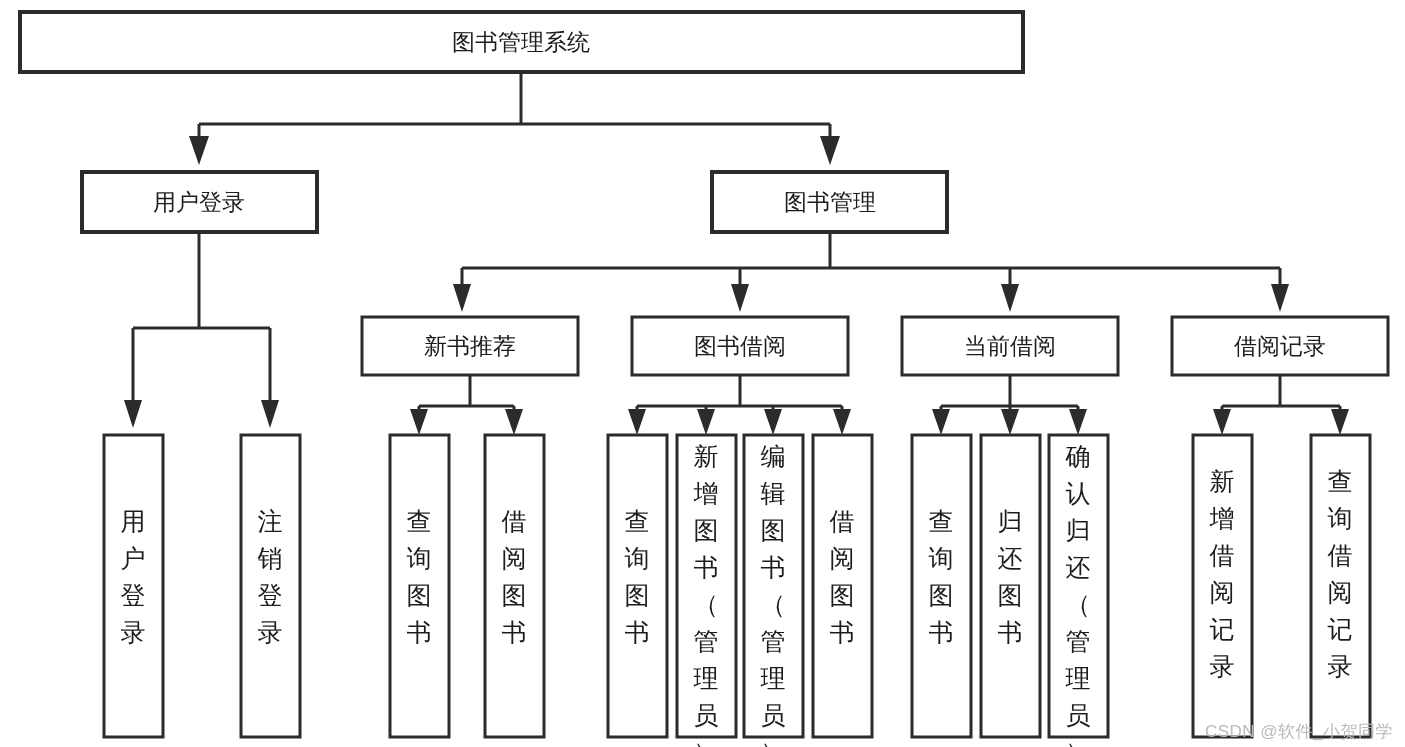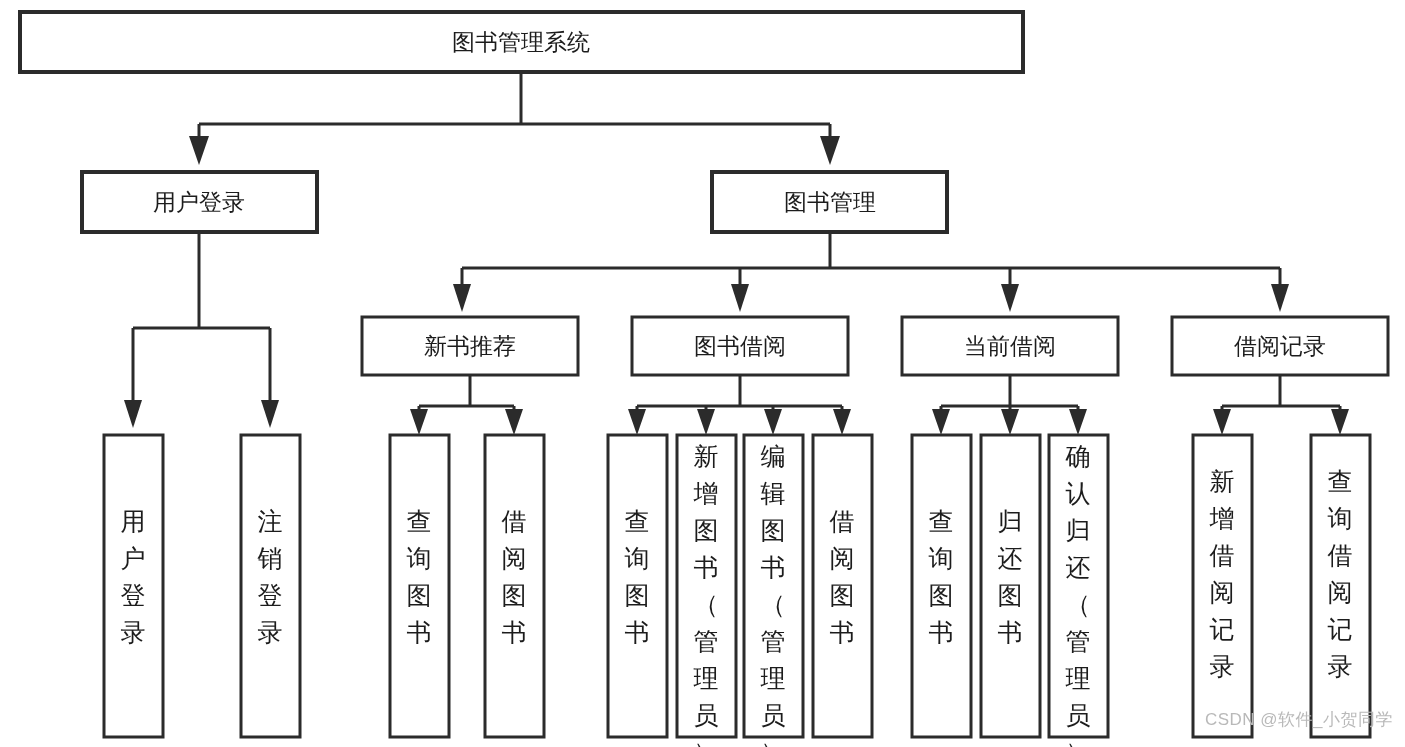--- a/index.html
+++ b/index.html
@@ -53,21 +53,21 @@
   }
   .node-label-v {
     font-family: "Liberation Sans", "DejaVu Sans", sans-serif;
     font-size: 25px;
     fill: #1c1c1c;
     text-anchor: middle;
   }
   .watermark {
     position: absolute;
     right: 12px;
-    bottom: 16px;
+    bottom: 4px;
     font-family: "Liberation Sans", "DejaVu Sans", sans-serif;
     font-size: 17px;
     color: #b9b9b9;
     letter-spacing: 0.5px;
     white-space: nowrap;
     user-select: none;
   }
 </style>
 </head>
 <body>

